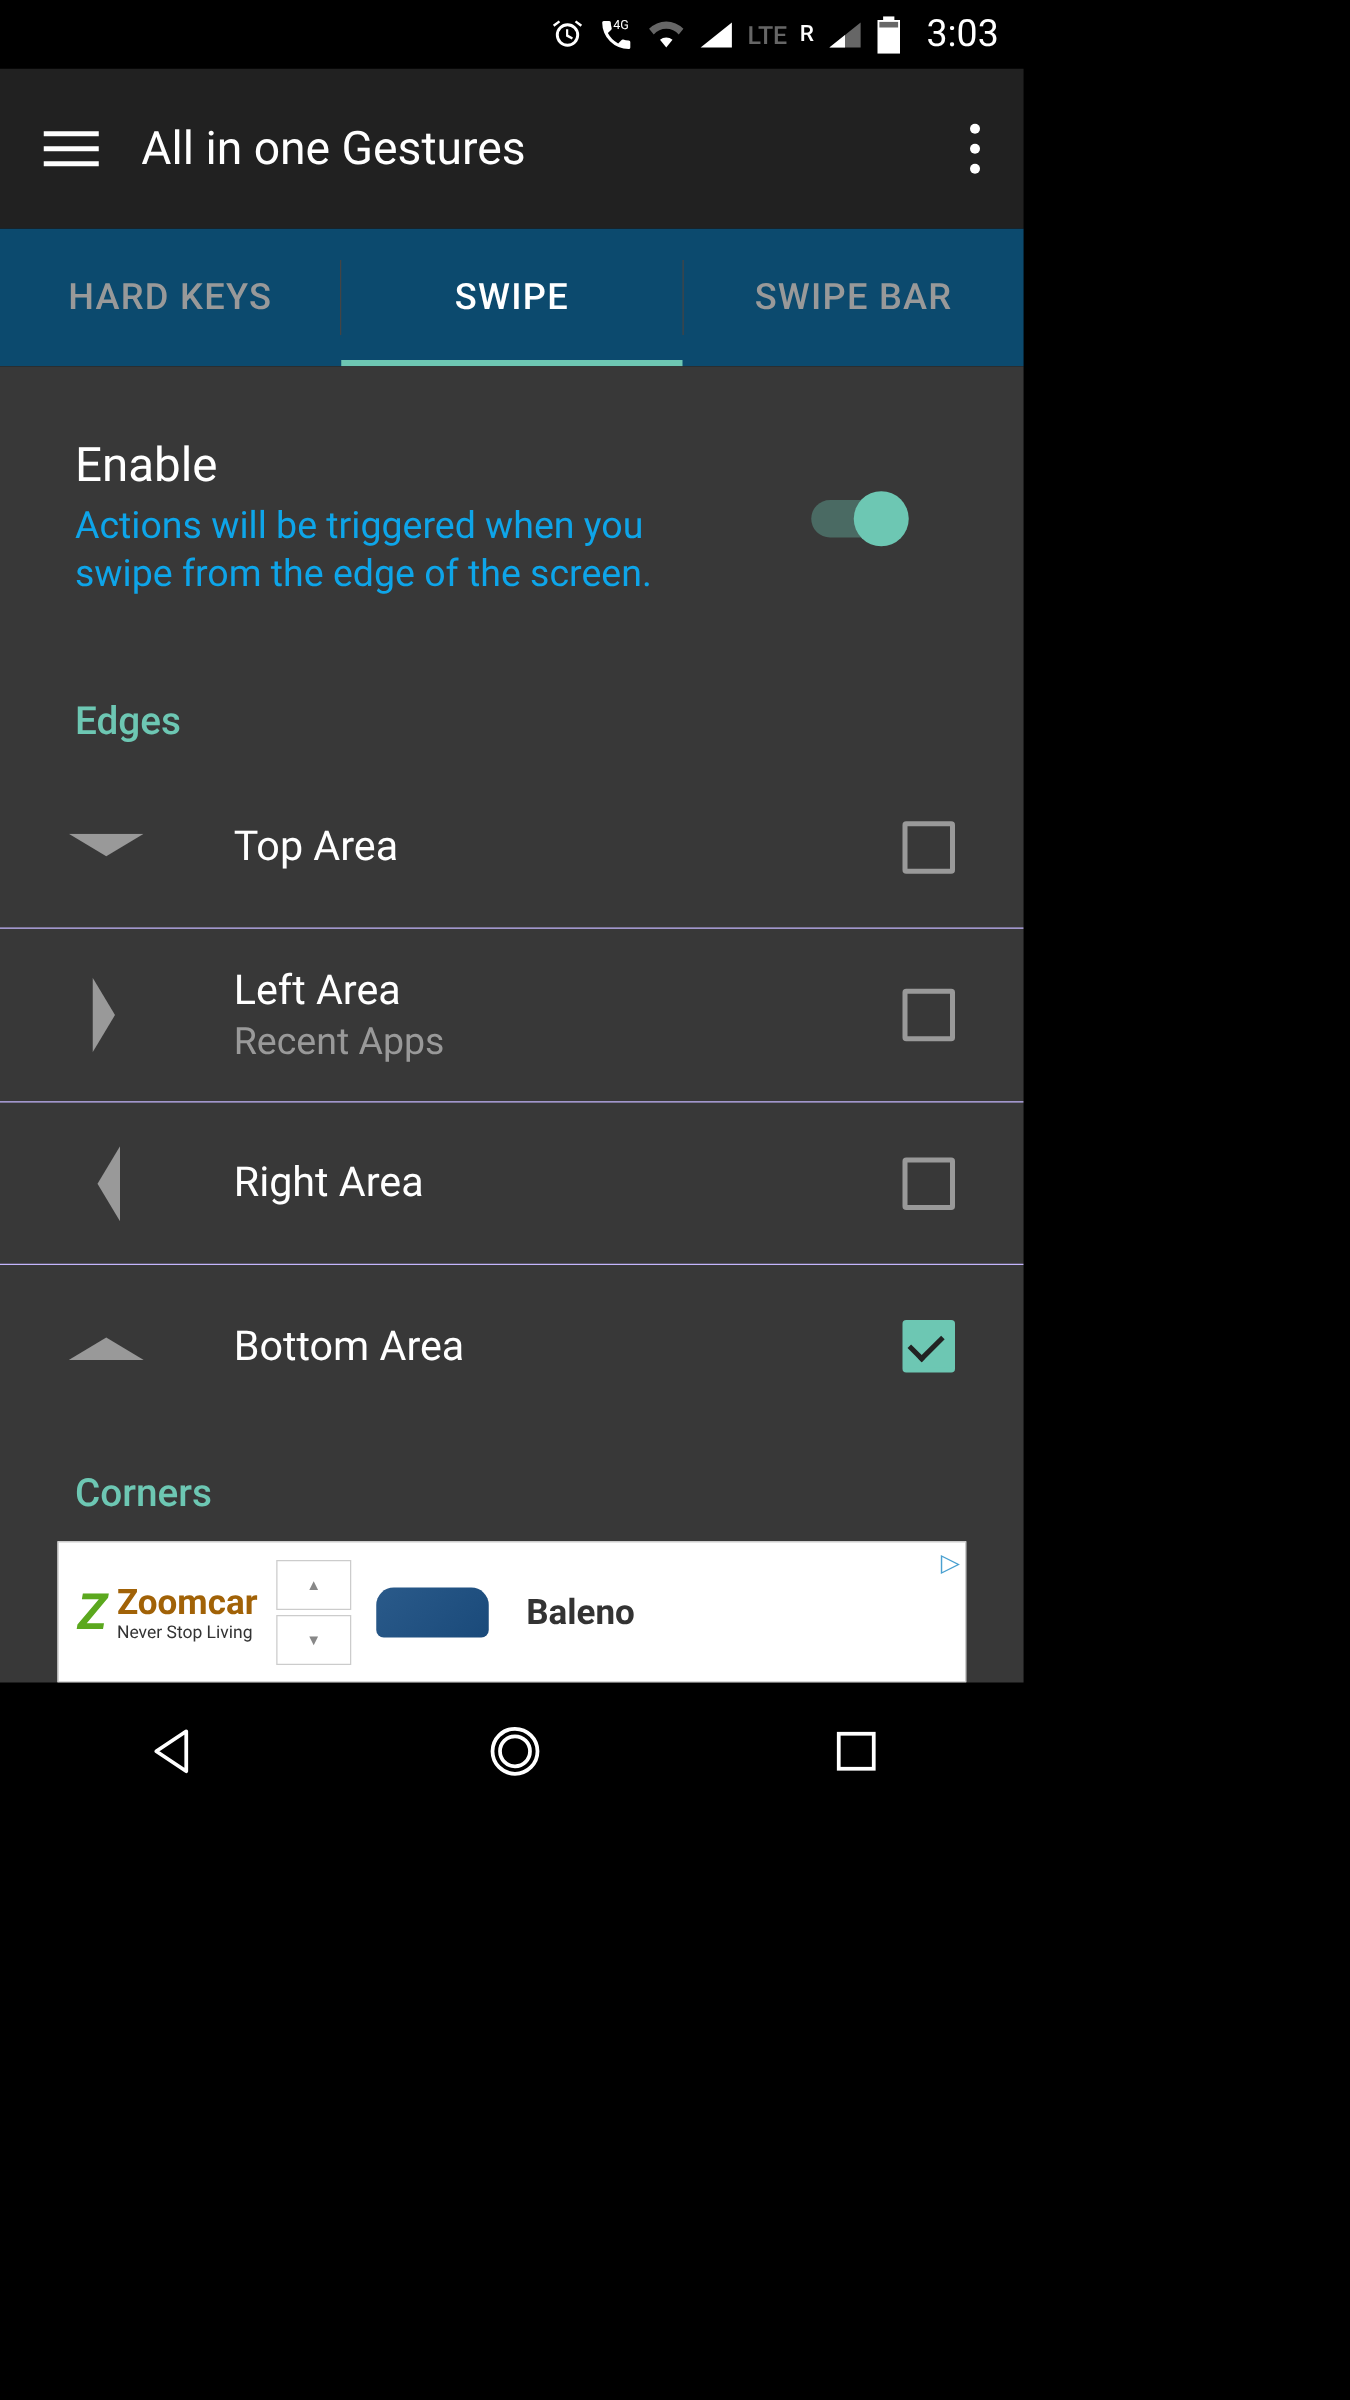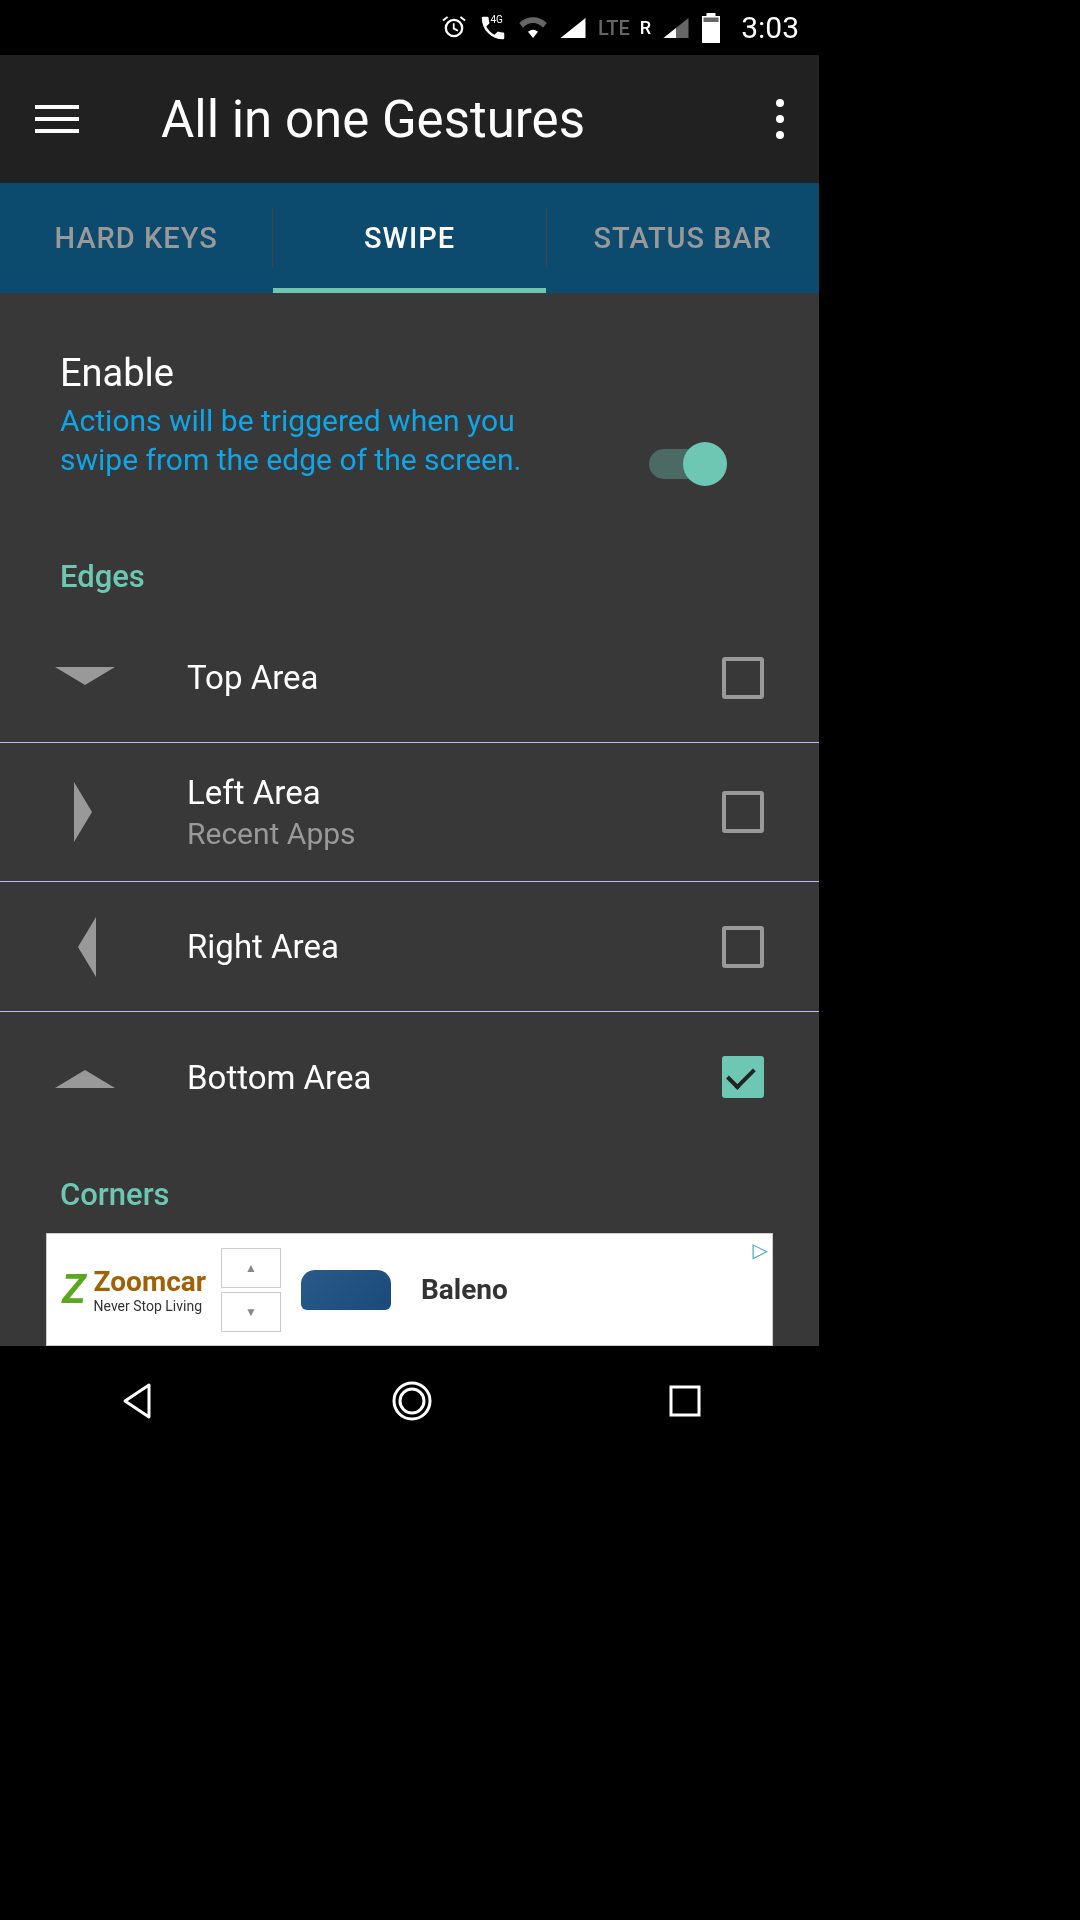--- a/index.html
+++ b/index.html
@@ -42,23 +42,23 @@
       width: 44px;
       display: flex;
       flex-direction: column;
       gap: 8px;
     }
     .menu-icon span {
       height: 4px;
       background: #fff;
     }
     .app-title {
-      font-size: 51px;
+      font-size: 37px;
       font-weight: 400;
-      margin-left: 82px;
+      margin-left: 34px;
     }
     .more-icon {
       margin-left: auto;
       display: flex;
       flex-direction: column;
       gap: 8px;
     }
     .more-icon span {
       width: 8px;
       height: 8px;
@@ -101,21 +101,21 @@
     }
     .content {
       background: #383838;
       height: calc(100% - 55px - 128px - 110px - 110px);
       overflow: hidden;
       position: relative;
     }
     .enable-row {
       padding: 58px 96px 45px 60px;
       display: flex;
-      align-items: flex-end;
+      align-items: center;
     }
     .enable-text {
       flex: 1;
       padding-right: 50px;
     }
     .enable-title {
       font-size: 38px;
       color: #fff;
       margin-bottom: 6px;
     }
@@ -329,21 +329,21 @@
       <span></span>
       <span></span>
   </div>
 </div>
 
 <div class="tabs">
   <div class="tab">HARD KEYS</div>
   <div class="tab-sep"></div>
   <div class="tab active">SWIPE</div>
   <div class="tab-sep"></div>
-  <div class="tab">STATUS BAR</div>
+  <div class="tab">SWIPE BAR</div>
 </div>
 
 <div class="content">
 
   <div class="enable-row">
     <div class="enable-text">
       <div class="enable-title">Enable</div>
       <div class="enable-desc">Actions will be triggered when you swipe from the edge of the screen.</div>
     </div>
     <div class="toggle">

